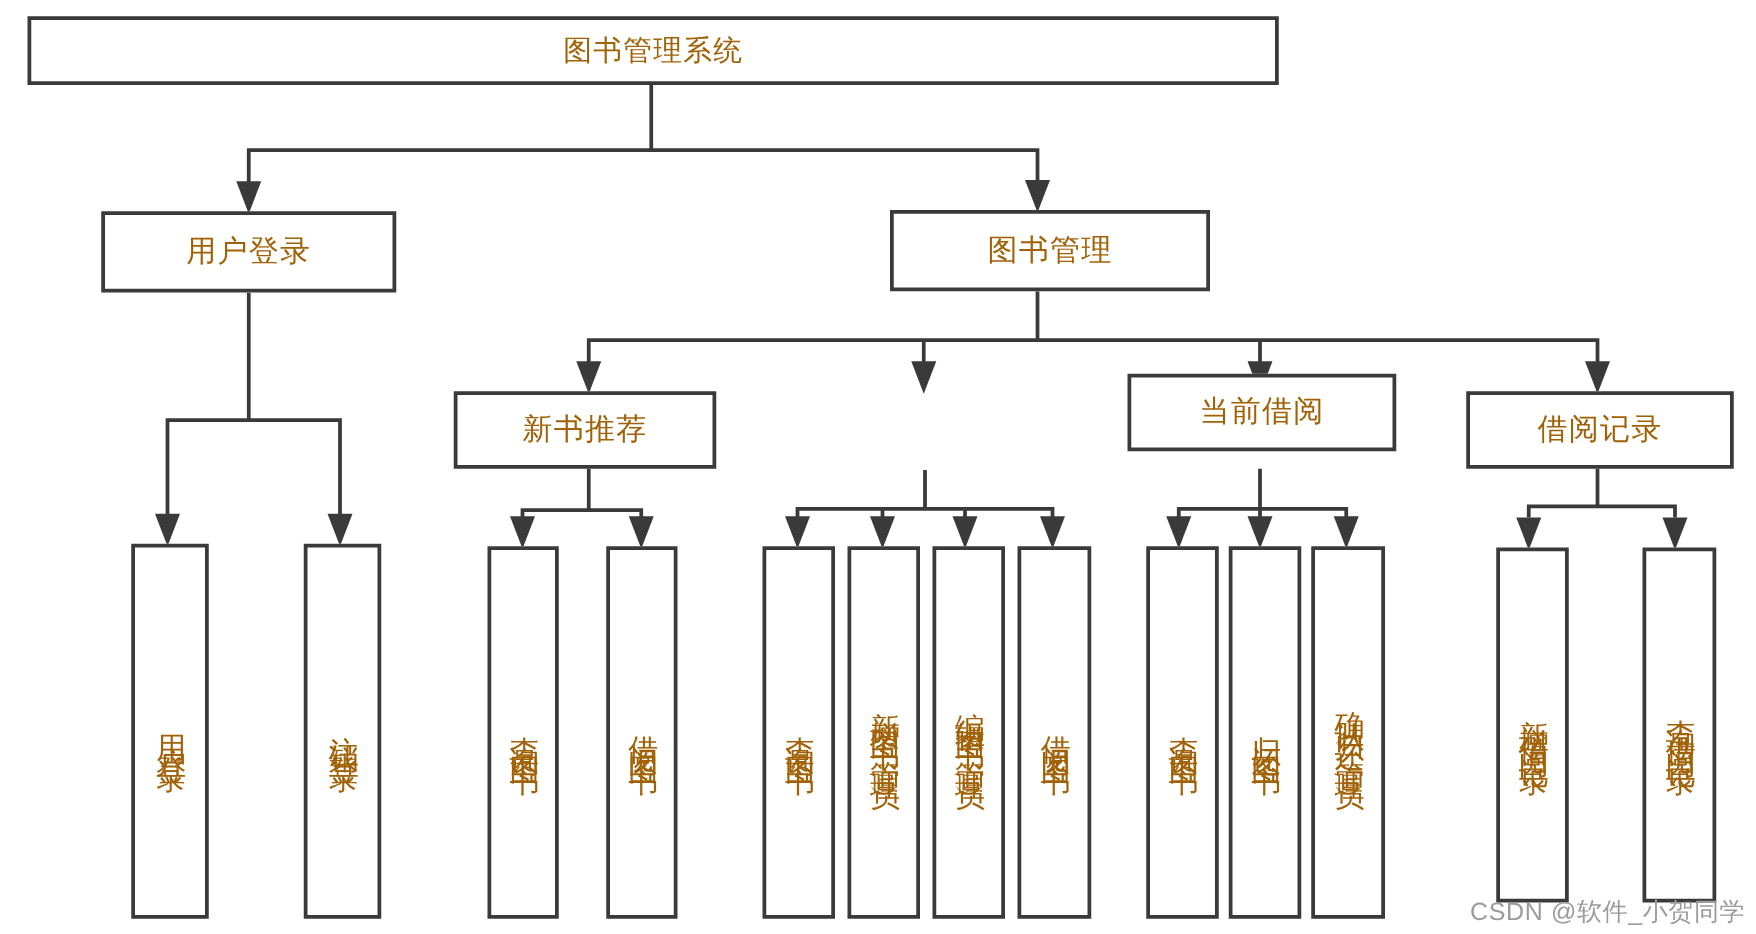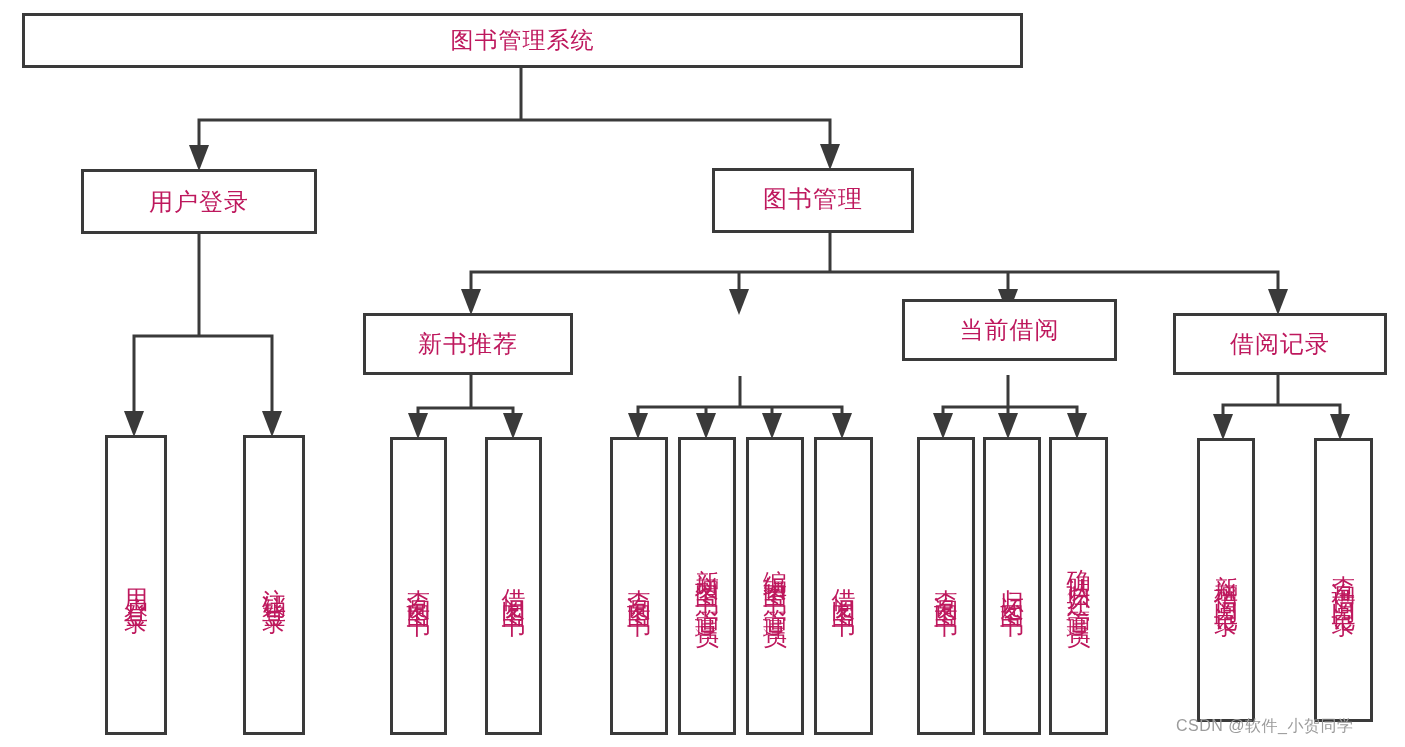--- a/index.html
+++ b/index.html
@@ -14,35 +14,35 @@
   svg.connectors { position: absolute; left: 0; top: 0; width: 1405px; height: 747px; }
   .box {
     position: absolute;
     box-sizing: border-box;
     border: 3px solid #3a3a3a;
     background: #ffffff;
     display: flex;
     align-items: center;
     justify-content: center;
     font-size: 24px;
-    color: #be185d;
+    color: #a16207;
     text-align: center;
     line-height: 1;
   }
   .h-box { letter-spacing: 1px; }
   .v-box {
     writing-mode: vertical-rl;
     text-orientation: upright;
     letter-spacing: 8px;
     font-size: 24px;
   }
   .watermark {
     position: absolute;
     left: 1176px; top: 716px;
-    font-size: 16px;
+    font-size: 20px;
     color: #9b9b9b;
     letter-spacing: 0.5px;
     white-space: nowrap;
   }
 </style>
 </head>
 <body>
 
 <div class="canvas">
 
@@ -94,21 +94,21 @@
       <polygon points="998,413 1018,413 1008,439"></polygon>
       <polygon points="1067,413 1087,413 1077,439"></polygon>
       <polygon points="1213,414 1233,414 1223,440"></polygon>
       <polygon points="1330,414 1350,414 1340,440"></polygon>
     </g>
   </svg>
 
   <div class="box h-box" style="left:22px; top:13px; width:1001px; height:55px; font-size:23px;">图书管理系统</div>
 
   <div class="box h-box" style="left:81px; top:169px; width:236px; height:65px;">用户登录</div>
-  <div class="box h-box" style="left:712px; top:168px; width:202px; height:65px;font-family:Liberation Mono, monospace;">图书管理</div>
+  <div class="box h-box" style="left:712px; top:168px; width:256px; height:65px;">图书管理</div>
 
   <div class="box h-box" style="left:363px; top:313px; width:210px; height:62px;font-family:Liberation Serif, serif;">新书推荐</div>
   <div class="box h-box" style="left:902px; top:299px; width:215px; height:62px;">当前借阅</div>
   <div class="box h-box" style="left:1173px; top:313px; width:214px; height:62px;">借阅记录</div>
 
   <div class="box v-box" style="left:105px; top:435px; width:62px; height:300px;">用户登录</div>
   <div class="box v-box" style="left:243px; top:435px; width:62px; height:300px;">注销登录</div>
 
   <div class="box v-box" style="left:390px; top:437px; width:57px; height:298px;">查询图书</div>
   <div class="box v-box" style="left:485px; top:437px; width:57px; height:298px;">借阅图书</div>

